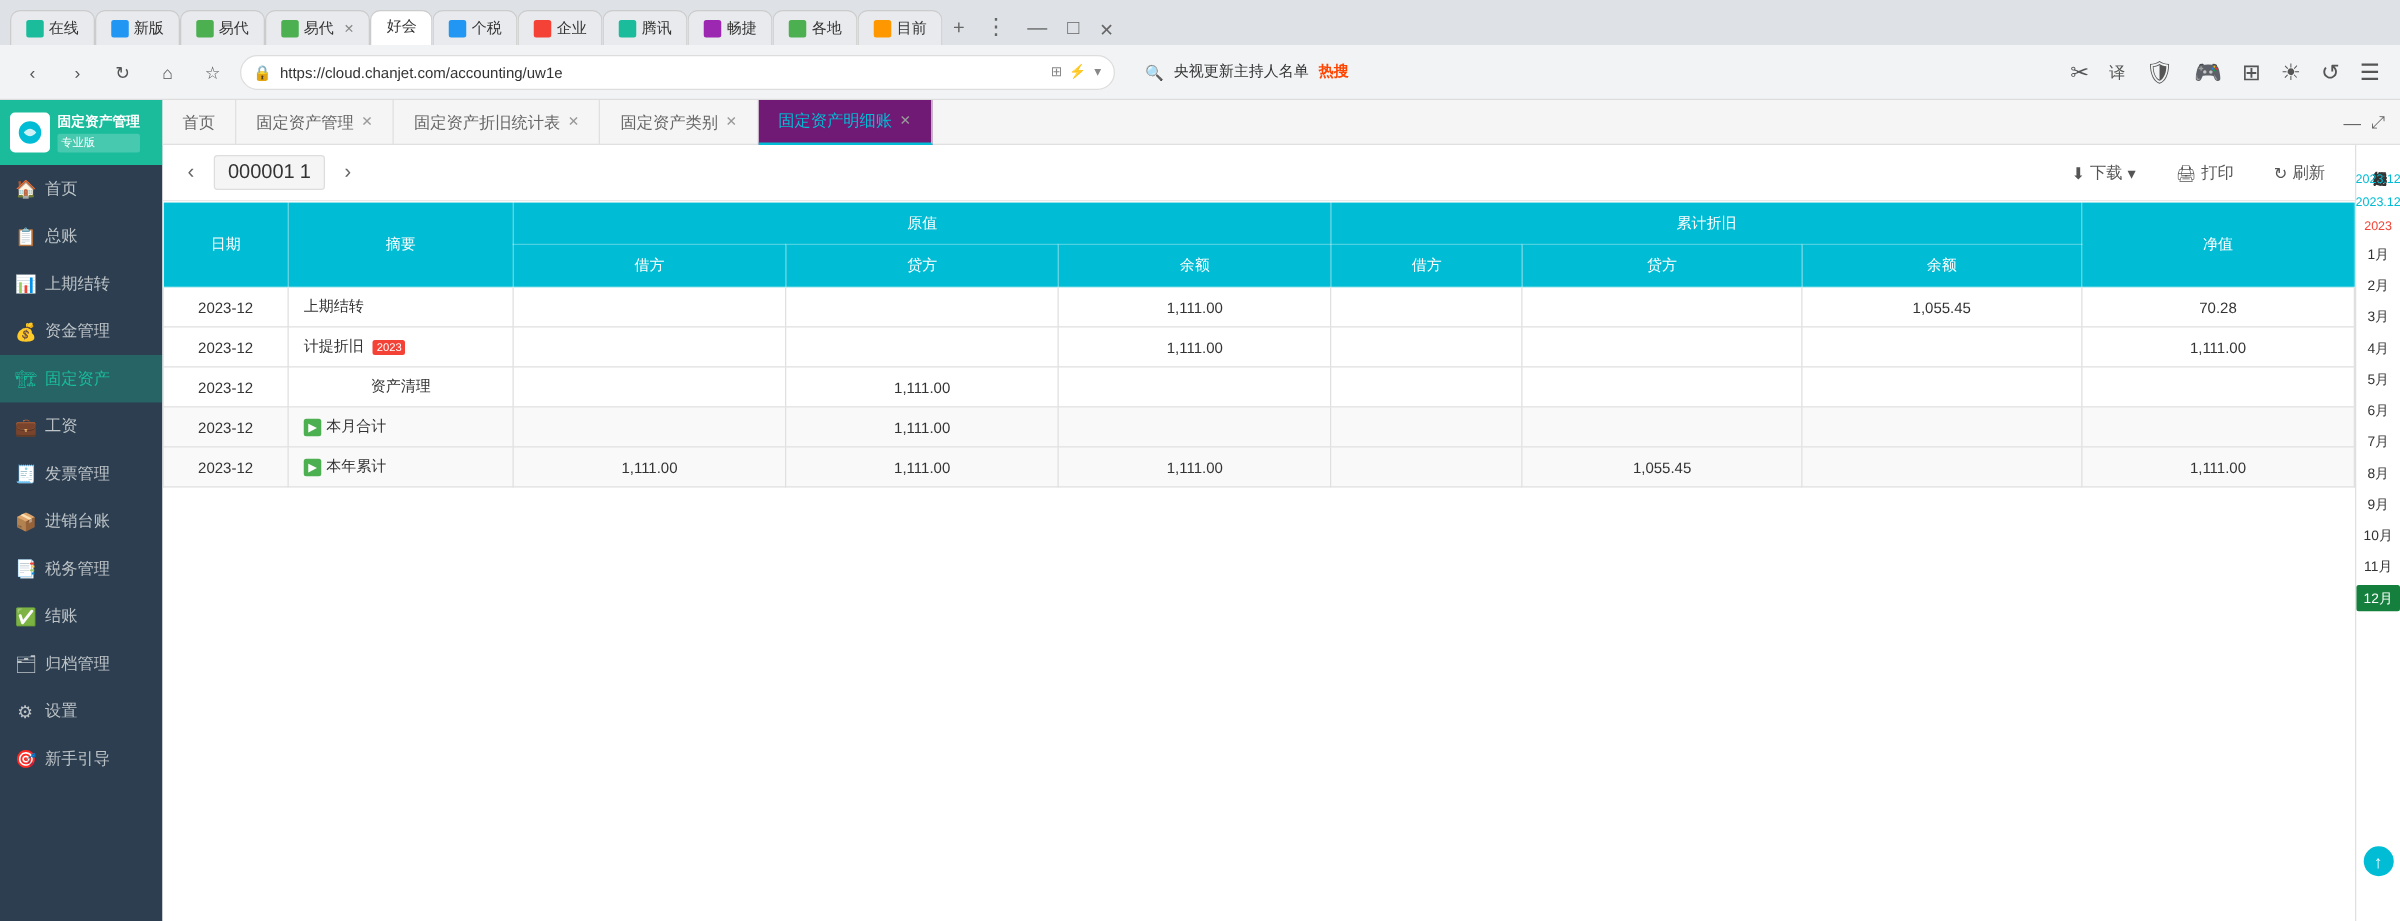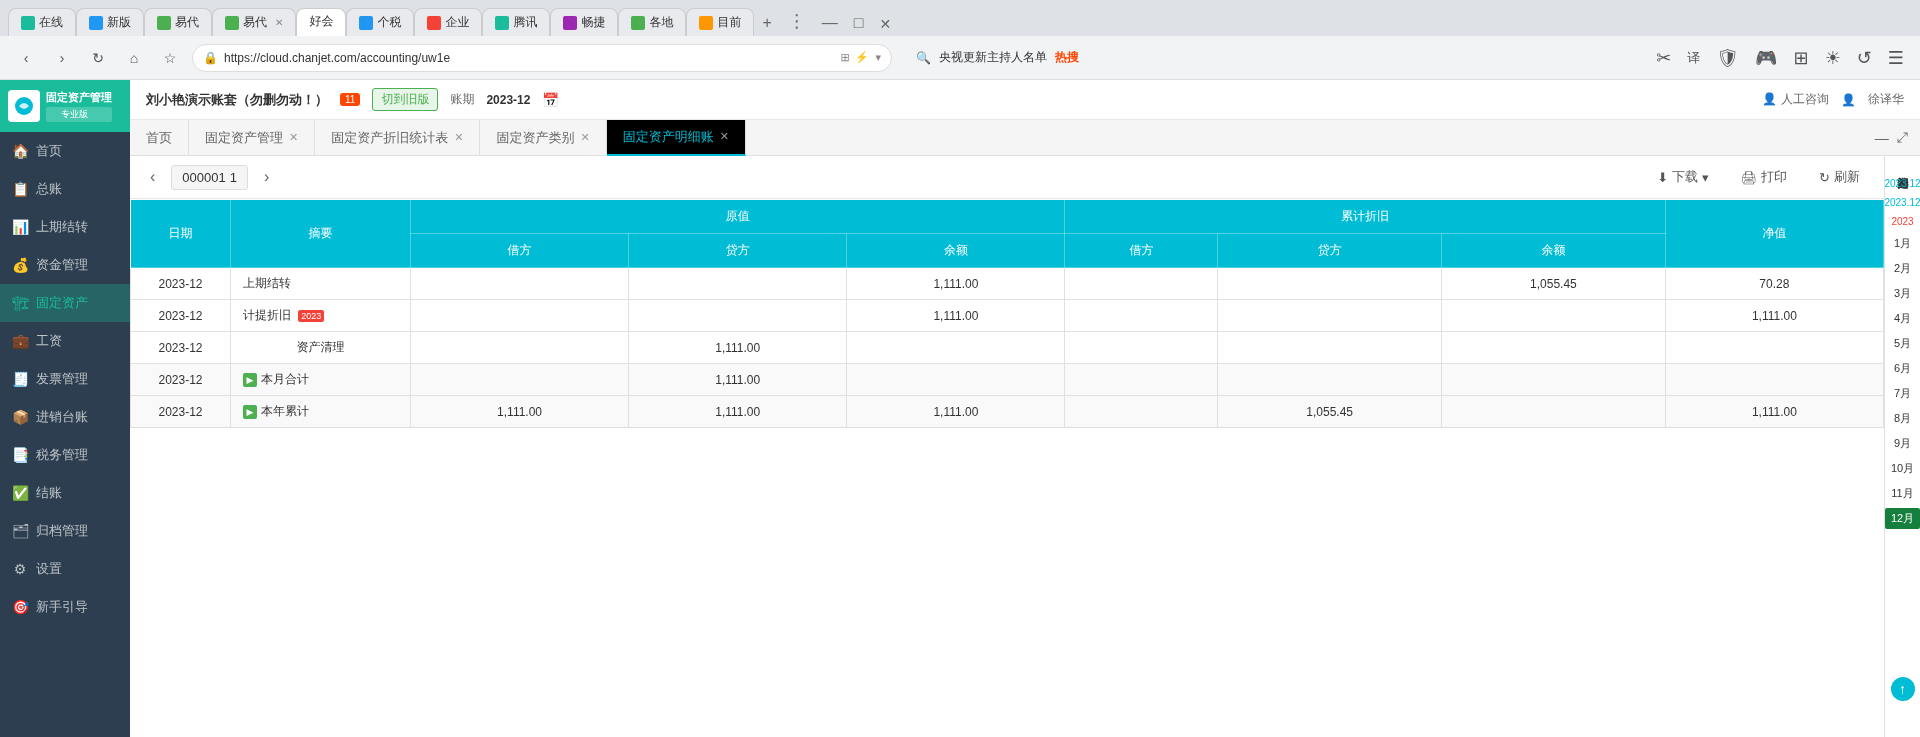--- a/index.html
+++ b/index.html
@@ -39,29 +39,29 @@
     
     .app-header { background: #fff; border-bottom: 1px solid #e8e8e8; padding: 0 16px; height: 40px; display: flex; align-items: center; gap: 12px; }
     .account-name { font-size: 13px; color: #333; font-weight: bold; }
     .account-badge { background: #ff4500; color: #fff; font-size: 10px; padding: 1px 5px; border-radius: 3px; }
     .period-badge { background: #e8f5e9; color: #4caf50; padding: 2px 8px; border-radius: 3px; font-size: 12px; cursor: pointer; border: 1px solid #4caf50; }
     .header-right { margin-left: auto; display: flex; align-items: center; gap: 12px; color: #666; font-size: 12px; }
 
     
     .tab-bar { background: #f5f5f5; border-bottom: 1px solid #e0e0e0; display: flex; align-items: center; padding: 0; height: 36px; }
     .page-tab { padding: 0 16px; height: 36px; display: flex; align-items: center; gap: 6px; cursor: pointer; color: #666; font-size: 13px; border-right: 1px solid #e0e0e0; white-space: nowrap; }
-    .page-tab.active { background: #000000; color: #00bcd4; border-bottom: 2px solid #00bcd4; }
+    .page-tab.active { background: #701a75; color: #00bcd4; border-bottom: 2px solid #00bcd4; }
     .page-tab-close { color: #999; font-size: 11px; cursor: pointer; }
     .tab-bar-right { margin-left: auto; display: flex; align-items: center; gap: 8px; padding-right: 12px; }
     .tab-icon-btn { font-size: 14px; cursor: pointer; color: #666; }
 
     
     .toolbar { padding: 8px 16px; display: flex; align-items: center; gap: 12px; border-bottom: 1px solid #e8e8e8; background: #fff; }
     .nav-arrow { cursor: pointer; color: #666; font-size: 16px; padding: 2px 4px; }
-    .record-num { display: flex; align-items: center; gap: 4px; font-size: 13px; color: #333; background: #f5f5f5; padding: 4px 10px; border-radius: 3px; border: 1px solid #ddd; }
+    .record-num { display: flex; align-items: center; gap: 4px; font-size: 16px; color: #333; background: #f5f5f5; padding: 4px 10px; border-radius: 3px; border: 1px solid #ddd; }
     .toolbar-right { margin-left: auto; display: flex; align-items: center; gap: 16px; }
     .toolbar-btn { display: flex; align-items: center; gap: 4px; cursor: pointer; color: #555; font-size: 13px; padding: 4px 8px; border-radius: 3px; }
 
     
     .table-container { flex: 1; overflow: auto; padding: 0; position: relative; }
     .data-table { width: 100%; border-collapse: collapse; }
     .data-table th { background: #00bcd4; color: #fff; padding: 8px 12px; text-align: center; font-size: 12px; font-weight: normal; border: 1px solid rgba(255,255,255,0.3); white-space: nowrap; }
     .data-table td { padding: 7px 12px; text-align: center; font-size: 12px; color: #333; border: 1px solid #e0e0e0; background: #fff; white-space: nowrap; }
     .row-label { display: flex; align-items: center; gap: 4px; justify-content: flex-start; }
     .row-icon { width: 14px; height: 14px; background: #4caf50; color: #fff; font-size: 9px; display: inline-flex; align-items: center; justify-content: center; border-radius: 2px; flex-shrink: 0; }
@@ -168,21 +168,21 @@
   <div class="sidebar">
     <div class="sidebar-logo">
       <div class="logo-icon">
         <svg width="22" height="22" viewBox="0 0 22 22">
           <circle cx="11" cy="11" r="9" fill="#00bcd4"></circle>
           <path d="M6 11 Q11 5 16 11 Q11 17 6 11Z" fill="#fff" opacity="0.8"></path>
         </svg>
       </div>
       <div>
         <div style="font-size:11px;font-weight:bold;color:#fff;">固定资产管理</div>
-        <div style="font-size:9px;background:rgba(255,255,255,0.2);padding:1px 15px;border-radius:2px;color:#fff;margin-top:2px;">专业版</div>
+        <div style="font-size:9px;background:rgba(255,255,255,0.2);padding:1px 3px;border-radius:2px;color:#fff;margin-top:2px;">专业版</div>
       </div>
     </div>
 
     <div class="sidebar-item">
       <span class="sidebar-icon">🏠</span>
       <span>首页</span>
     </div>
     <div class="sidebar-item">
       <span class="sidebar-icon">📋</span>
       <span>总账</span>
@@ -228,33 +228,20 @@
       <span>设置</span>
     </div>
     <div class="sidebar-item">
       <span class="sidebar-icon">🎯</span>
       <span>新手引导</span>
     </div>
   </div>
 
   <div class="main-content">
 
-    <div class="app-header">
-      <span class="account-name">刘小艳演示账套（勿删勿动！）</span>
-      <span class="account-badge">11</span>
-      <button class="period-badge">切到旧版</button>
-      <span style="font-size:12px;color:#666;">账期</span>
-      <span style="font-size:12px;color:#333;font-weight:bold;">2023-12</span>
-      <span style="font-size:14px;cursor:pointer;">📅</span>
-      <div class="header-right">
-        <span style="cursor:pointer;">👤 <span>人工咨询</span></span>
-        <span style="cursor:pointer;">👤</span>
-        <span>徐译华</span>
-      </div>
-    </div>
 
     <div class="tab-bar">
       <div class="page-tab">
         <span>首页</span>
       </div>
       <div class="page-tab">
         <span>固定资产管理</span>
         <span class="page-tab-close">✕</span>
       </div>
       <div class="page-tab">

